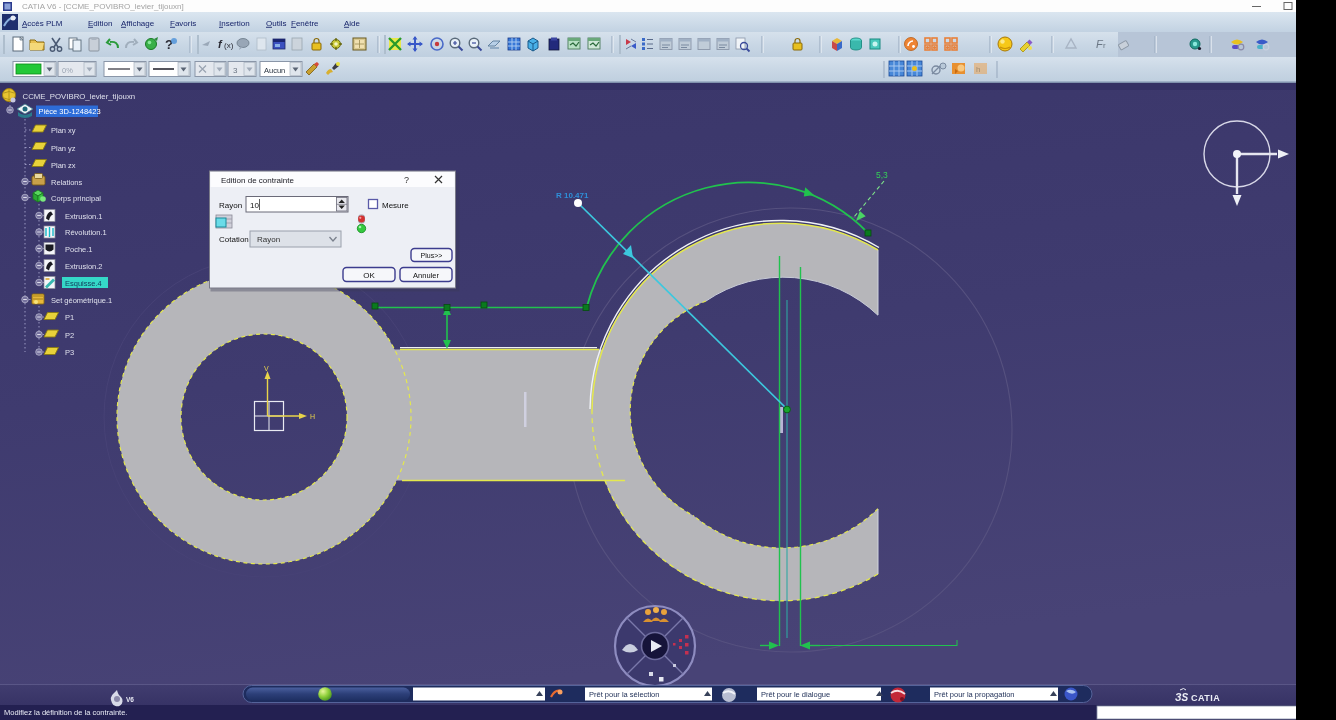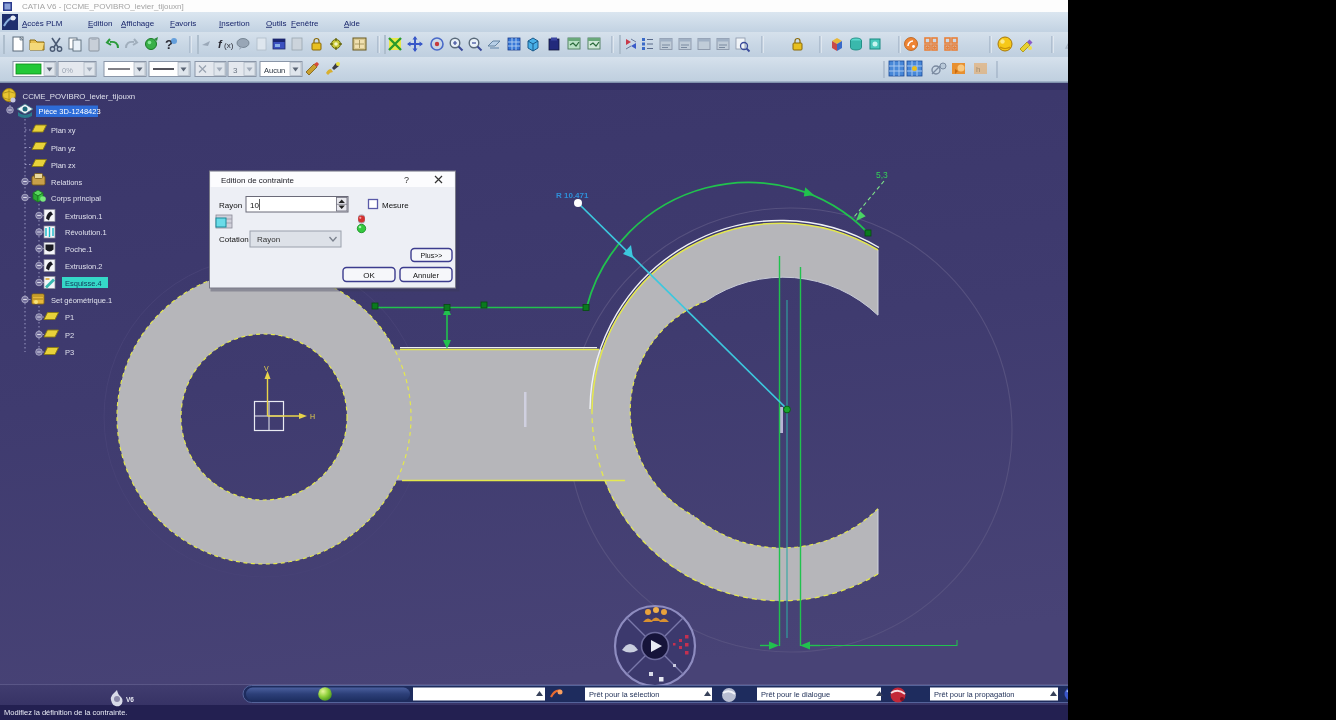--- a/index.html
+++ b/index.html
@@ -1,15 +1,15 @@
 <!DOCTYPE html>
 <html><head><meta charset="utf-8">
 <style>
 html,body{margin:0;padding:0;background:#000;}
-#pg{position:relative;width:1068px;height:720px;overflow:hidden;font-family:"Liberation Sans",sans-serif;}
+#pg{position:relative;width:1296px;height:720px;overflow:hidden;font-family:"Liberation Sans",sans-serif;}
 svg text{font-family:"Liberation Sans",sans-serif;}
 </style></head><body>
 <div id="pg">
 <svg width="1336" height="720" viewBox="0 0 1336 720">
 <defs>
 <linearGradient id="gMenu" x1="0" y1="0" x2="0" y2="1">
  <stop offset="0" stop-color="#dbe6f0"></stop>
           <stop offset="1" stop-color="#c2d2e2"></stop>
 </linearGradient>
 <linearGradient id="gTool" x1="0" y1="0" x2="0" y2="1">

